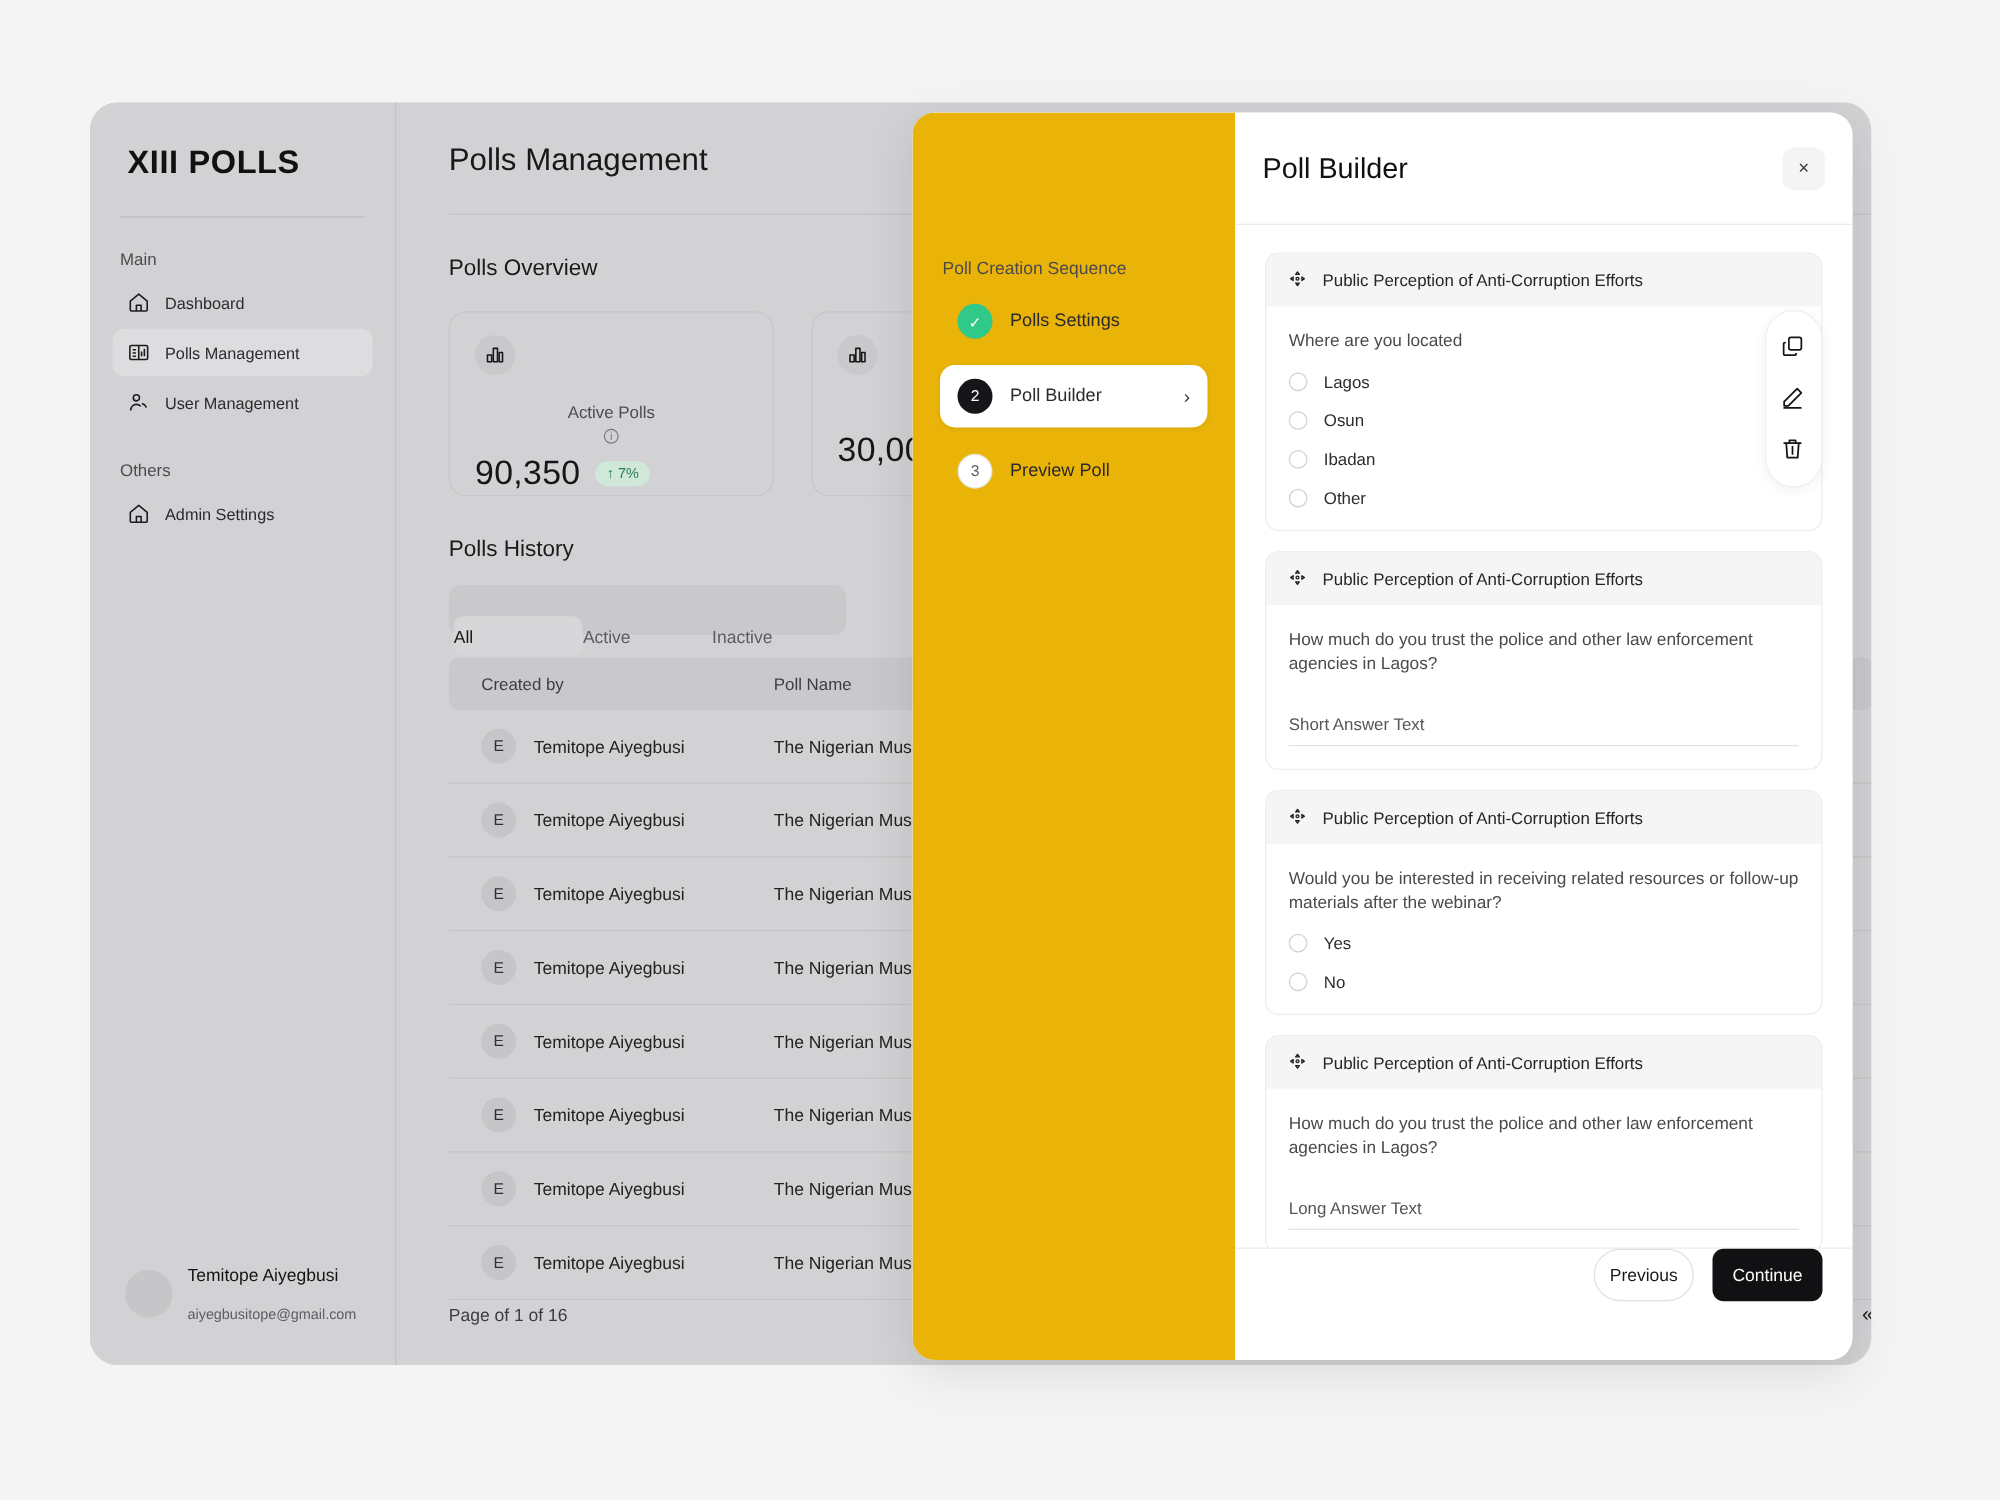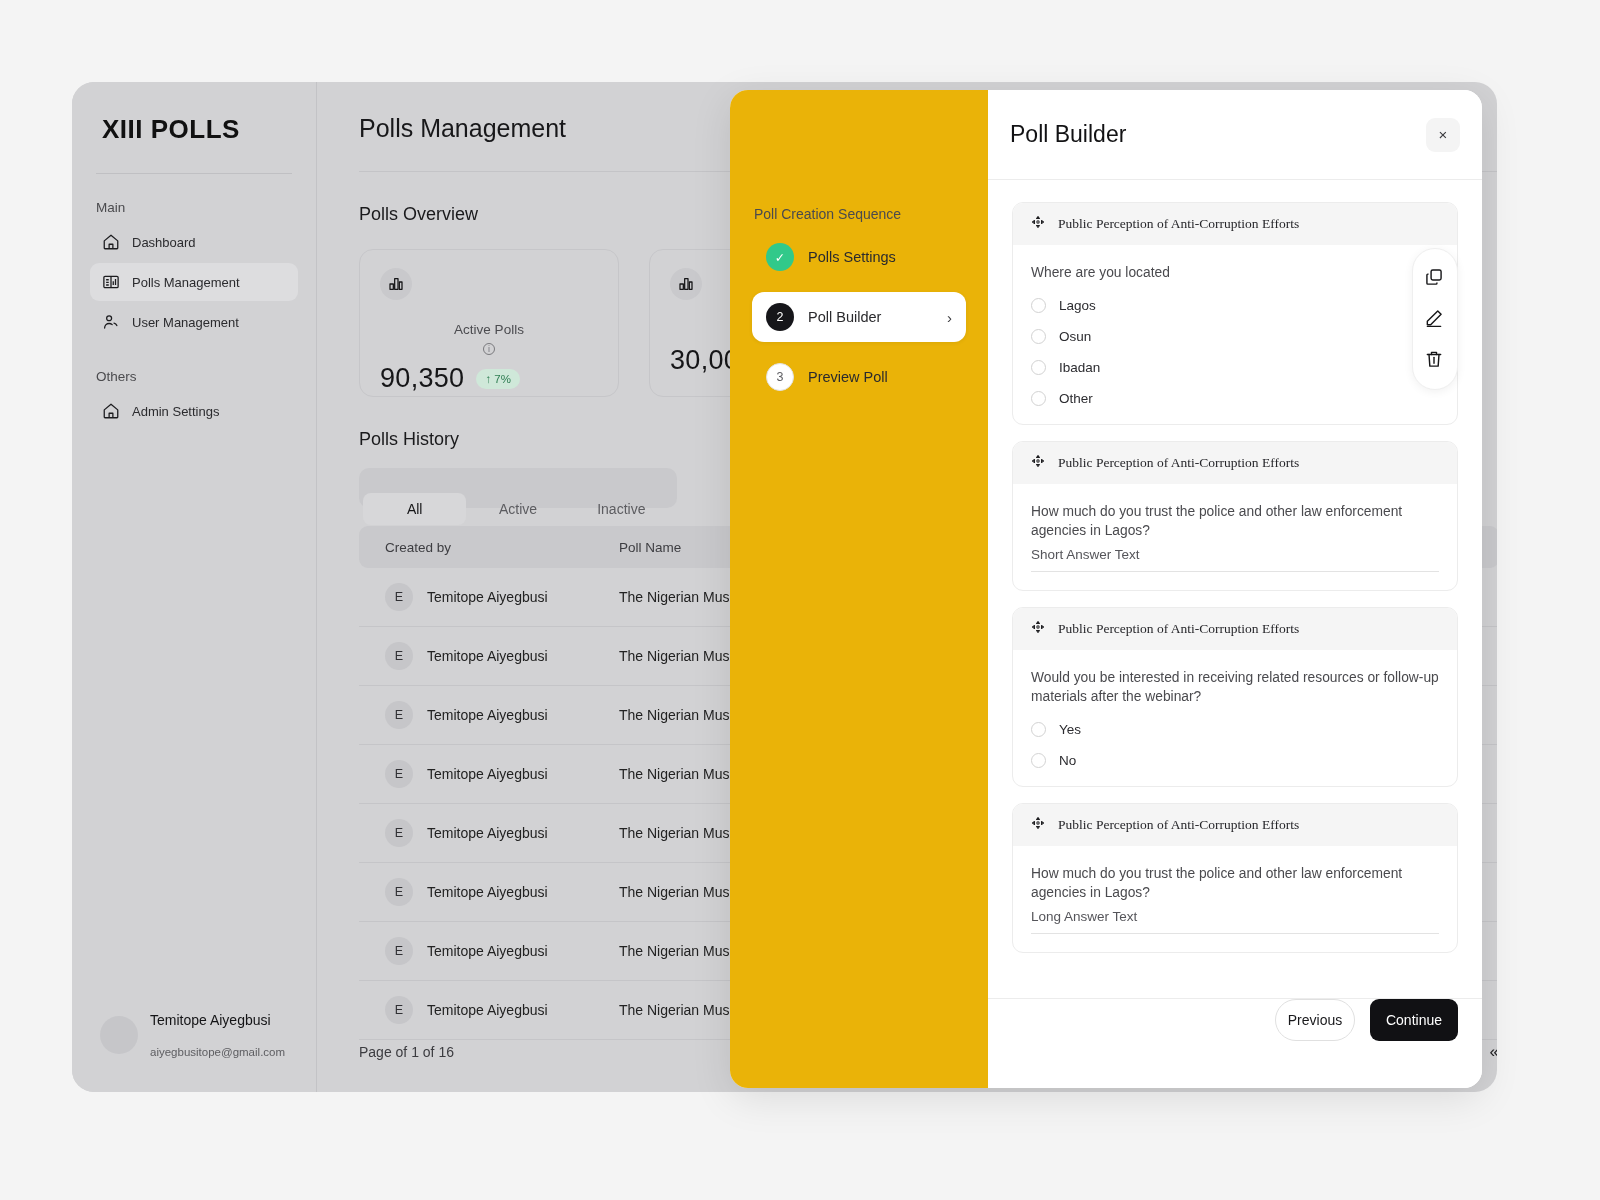--- a/index.html
+++ b/index.html
@@ -91,21 +91,21 @@
     background: #cfe8d9; color: #2e7d52; font-size: 11.5px;
     padding: 4px 9px; border-radius: 11px;
   }
 
   .tabs {
     margin-top: 18px; width: 318px; height: 40px;
     background: #c9c9cc; border-radius: 10px;
     display: flex; align-items: center; padding: 4px;
   }
   .tab {
-    flex: 1 1 0; text-align: center; font-size: 14px;
+    flex: 1 1 0; font-size: 14px;
     color: #5c5c60; line-height: 32px; border-radius: 8px; cursor: pointer; margin-top: 41px;
   }
   .tab.active { background: #d7d7d9; color: #161618; }
 
   .table-head {
     margin-top: 18px; width: 1140px; height: 42px;
     background: #c9c9cc; border-radius: 9px;
     display: flex; align-items: center; font-size: 13.5px; color: #3d3d41;
   }
   .col-a { width: 260px; padding-left: 26px; }
@@ -173,34 +173,34 @@
   .modal-body {
     position: absolute; top: 90px; bottom: 90px; left: 0; right: 0;
     padding: 22px 24px 10px 24px; overflow: hidden;
   }
   .q-card {
     border: 1px solid #ececec; border-radius: 11px; overflow: hidden;
     margin-bottom: 16px; background: #fff;
   }
   .q-head {
     height: 42px; background: #f5f5f5; display: flex; align-items: center;
-    gap: 13px; padding: 0 18px; font-size: 13.5px; color: #26262a; font-family: Liberation Serif, serif;
+    gap: 13px; padding: 0 18px; font-size: 13.5px; color: #26262a;
   }
   .q-body { padding: 18px 18px 18px 18px; }
   .q-text { font-size: 13.8px; color: #4a4a4e; line-height: 1.38; }
   .opt {
     display: flex; align-items: flex-end; gap: 13px; margin-top: 16px;
     font-size: 13.5px; color: #2c2c30;
   }
   .radio {
     width: 15px; height: 15px; border-radius: 50%;
     border: 1.4px solid #d2d2d2; flex: 0 0 15px;
   }
   .answer-line {
-    margin-top: 7px; font-size: 13.5px; color: #55555a;
+    margin-top: 32px; font-size: 13.5px; color: #55555a;
     padding-bottom: 9px; border-bottom: 1px solid #e3e3e3;
   }
 
   .modal-foot {
     position: absolute; left: 0; right: 0; bottom: 0; height: 90px;
     border-top: 1px solid #ececec;
     display: flex; align-items: flex-start; justify-content: flex-end;
     gap: 15px; padding: 0 24px;
   }
   .btn-prev {

